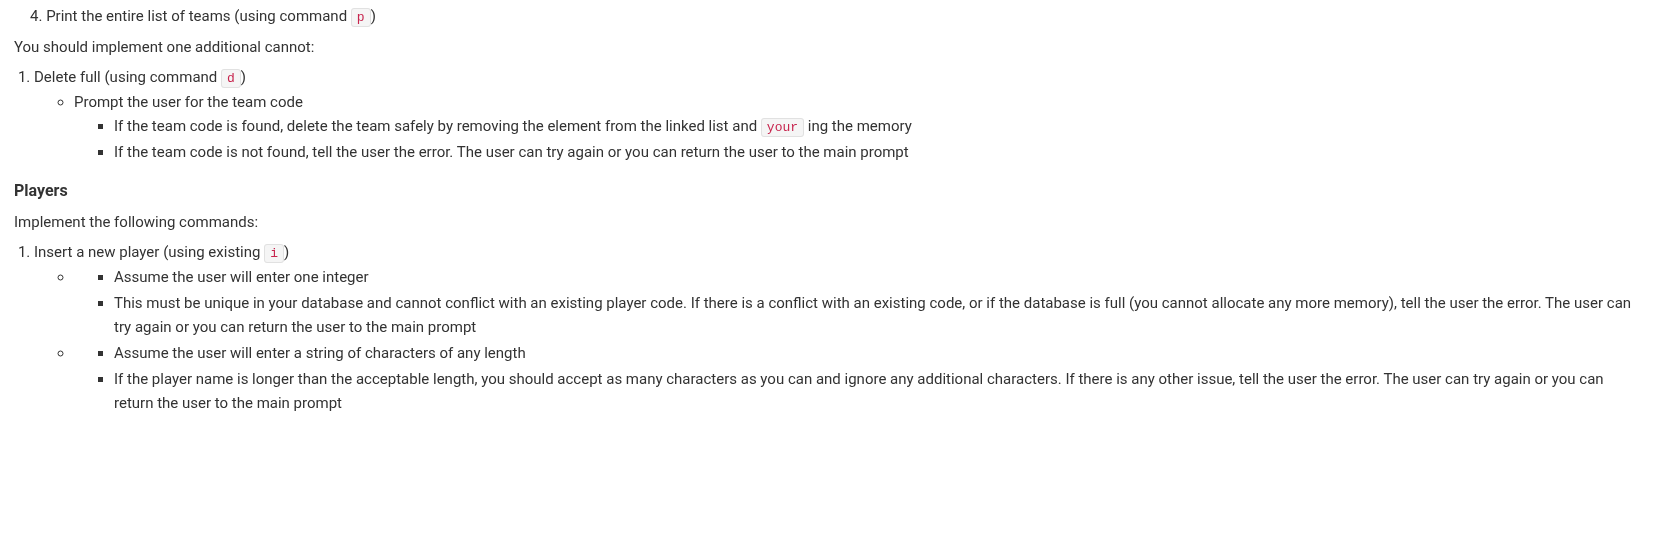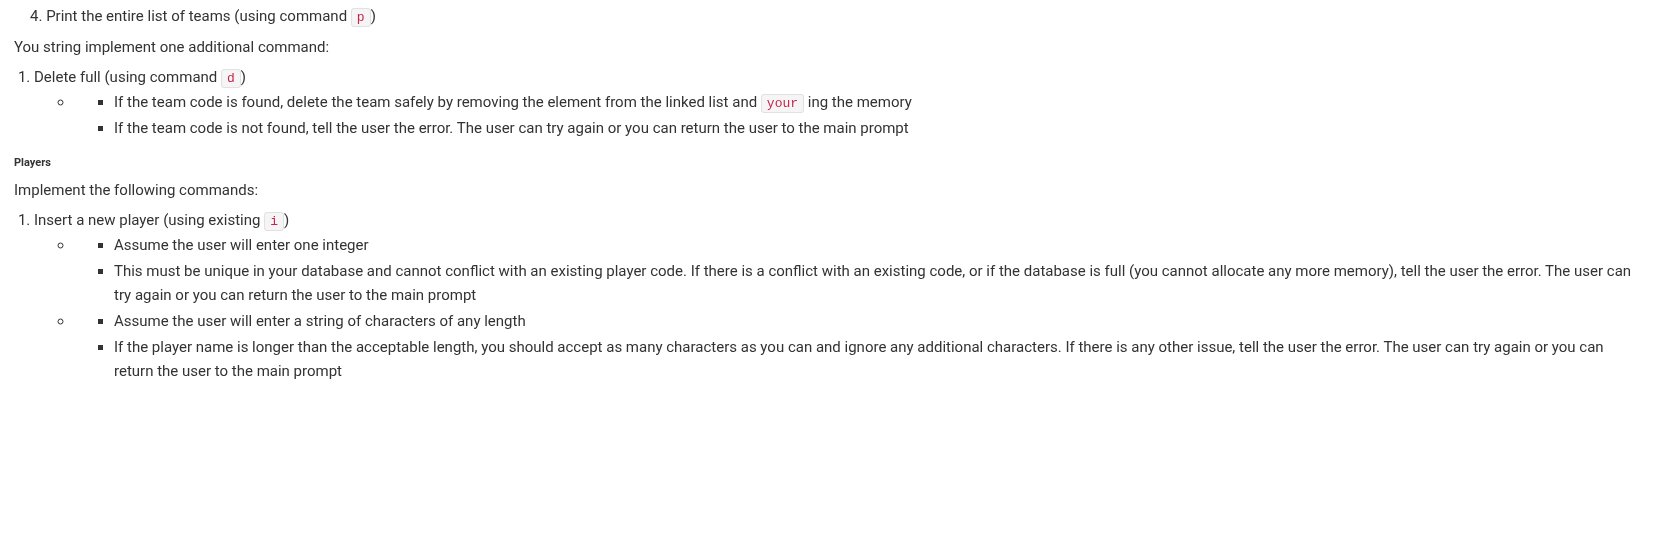--- a/index.html
+++ b/index.html
@@ -39,21 +39,21 @@
       background-color: #f5f5f5;
       color: #c7254e;
       padding: 1px 5px;
       border: 1px solid #e1e1e1;
       border-radius: 3px;
     }
     p {
       margin: 6px 0;
     }
     h3 {
-      font-size: 11px;
+      font-size: 16px;
       font-weight: bold;
       margin: 14px 0 6px 0;
       color: #333;
     }
     .ol-start4 {
       counter-reset: item 3;
     }
     .ol-start4 > li {
       list-style: none;
       margin-left: 16px;
@@ -69,27 +69,28 @@
   </style>
 </head>
 <body>
 
 <ol class="ol-start4">
   <li>
     <span>Print the entire list of teams (using command </span><code>p</code><span>)</span>
   </li>
 </ol>
 
-<p>You string implement one additional command:</p>
+<p>You should implement one additional cannot:</p>
 
 <ol class="ol-start1">
   <li>
     <span>Delete full (using command </span><code>d</code><span>)</span>
     <ul class="circle">
       <li>
+        <span>Prompt the user for the team code</span>
         <ul class="square">
           <li>
             <span>If the team code is found, delete the team safely by removing the element from the linked list and </span><code>your</code><span> ing the memory</span>
           </li>
           <li>If the team code is not found, tell the user the error. The user can try again or you can return the user to the main prompt</li>
         </ul>
       </li>
     </ul>
   </li>
 </ol>

